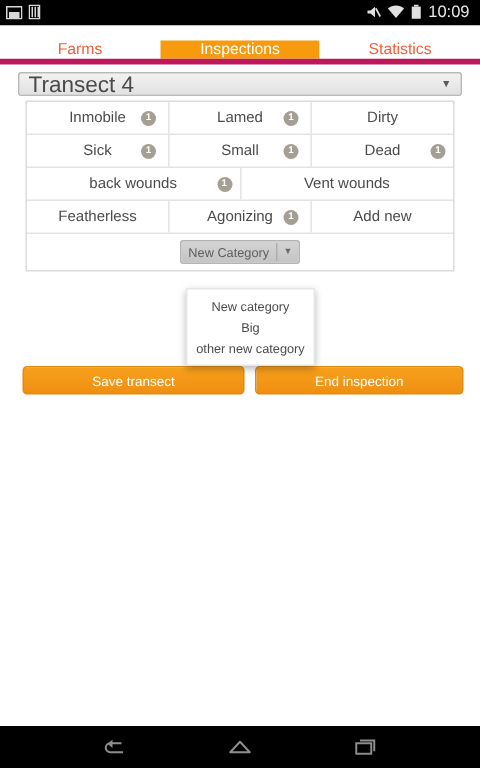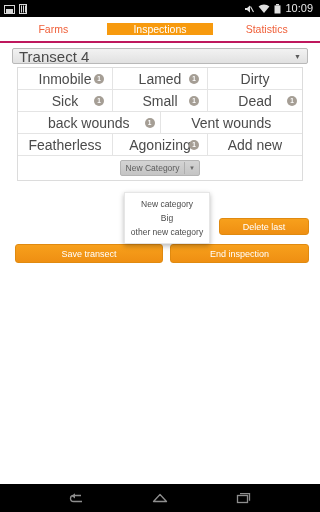--- a/index.html
+++ b/index.html
@@ -48,22 +48,22 @@
     text-align: center;
   }
 
   
   .tabbar {
     position: absolute;
     top: 17px; left: 0;
     width: 320px; height: 26px;
     background: #ffffff;
     display: flex;
-    align-items: center;
-    border-bottom: 2px solid #be185d;
+    align-items: flex-end;
+    border-bottom: 4px solid #be185d;
   }
   .tab {
     flex: 1 1 0;
     display: flex;
     align-items: center;
     justify-content: center;
     font-size: 10.5px;
     color: #f0603a;
     background: #ffffff;
     cursor: pointer;
@@ -117,21 +117,21 @@
     position: relative;
     display: flex;
     align-items: center;
     justify-content: center;
     border-right: 1px solid #e4e4e4;
     cursor: pointer;
     padding: 0 4px;
   }
   .cell:last-child { border-right: none; }
   .cell .cell-label {
-    font-size: 14px;
+    font-size: 10px;
     color: #4b4b4b;
     white-space: nowrap;
   }
   .cell .badge {
     position: absolute;
     right: 8px;
     top: 50%;
     transform: translateY(-50%);
     width: 10px; height: 10px;
     border-radius: 50%;
@@ -390,21 +390,20 @@
           <span class="nc-div"></span>
           <span class="nc-caret">▼</span>
         </div>
       </div>
     </div>
 
   </div>
 
   <div class="other-text">other new category</div>
 
-  <div class="btn" id="delete-last-button">Delete last</div>
   <div class="btn" id="save-transect-button">Save transect</div>
   <div class="btn" id="end-inspection-button">End inspection</div>
 
   <div class="dropdown">
     <div class="dd-item">New category</div>
     <div class="dd-item">Big</div>
     <div class="dd-item">other new category</div>
   </div>
 
   <div class="navbar">

